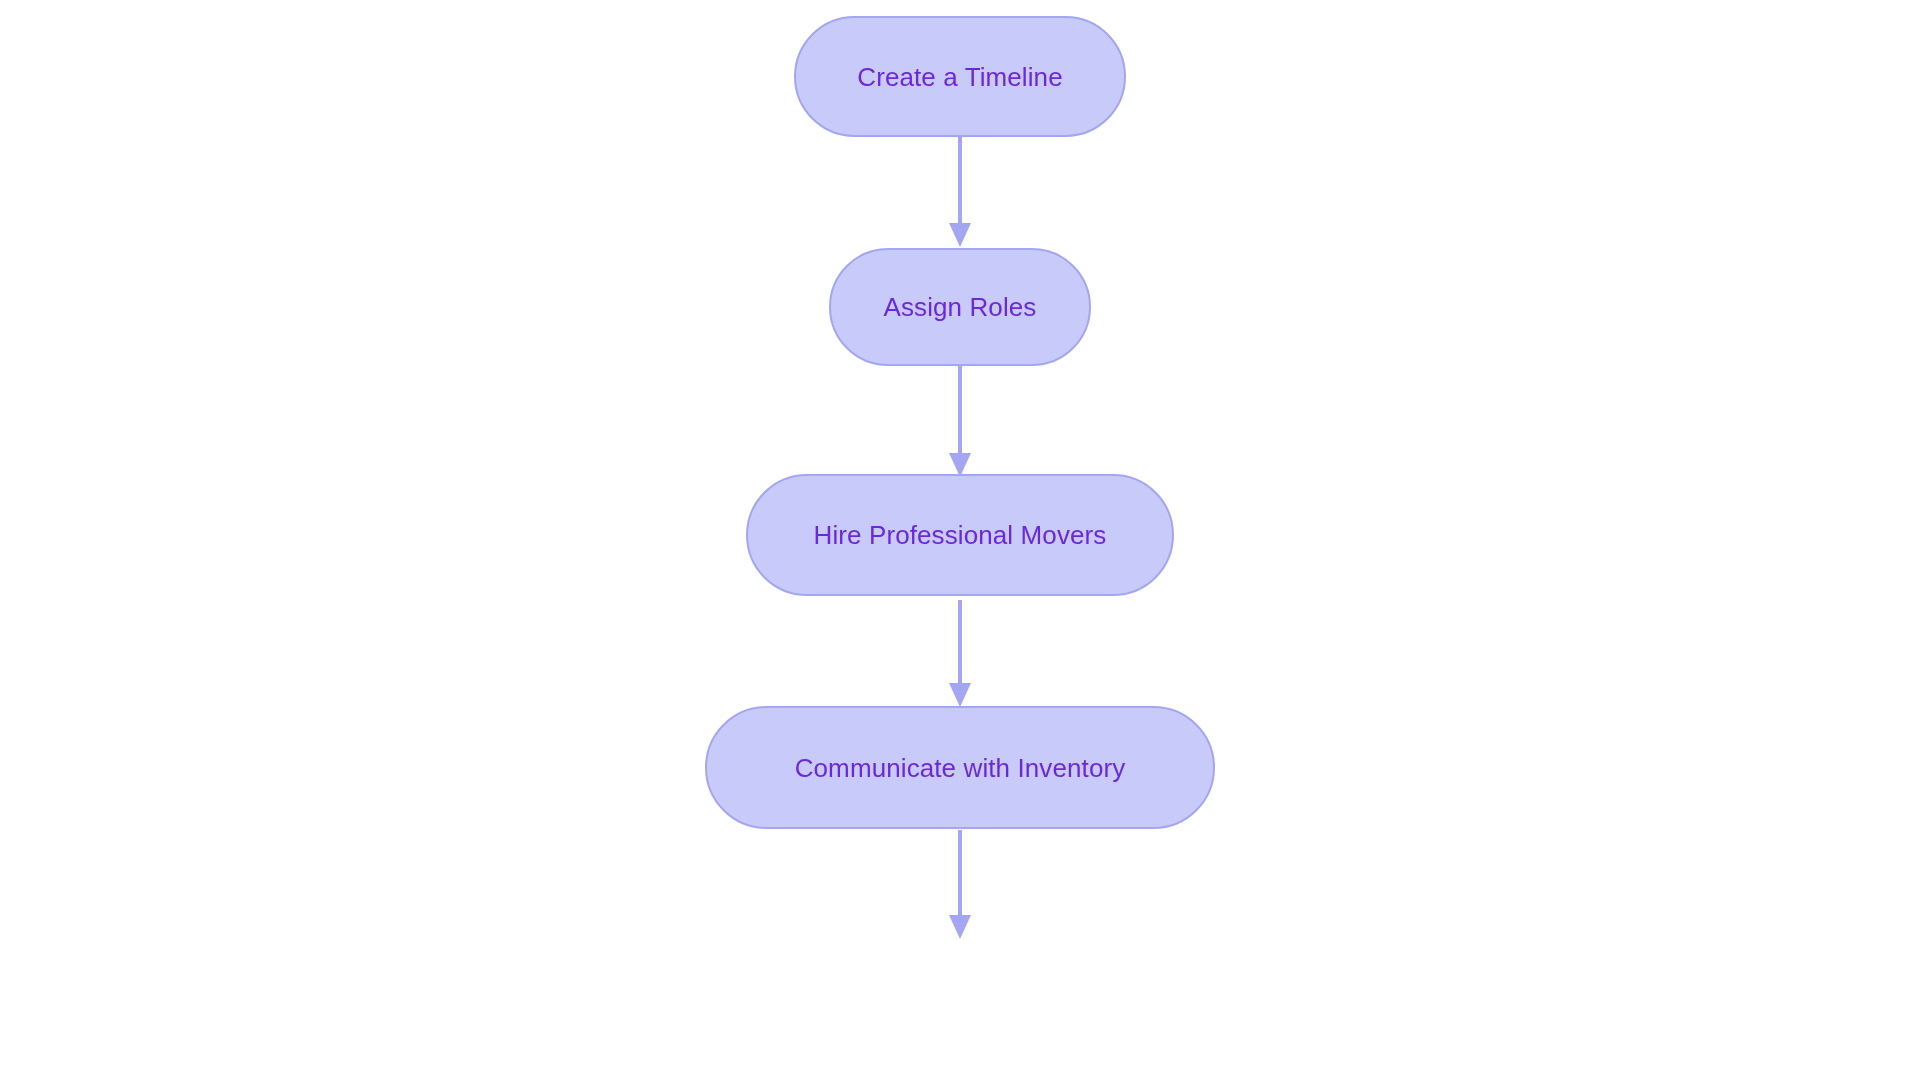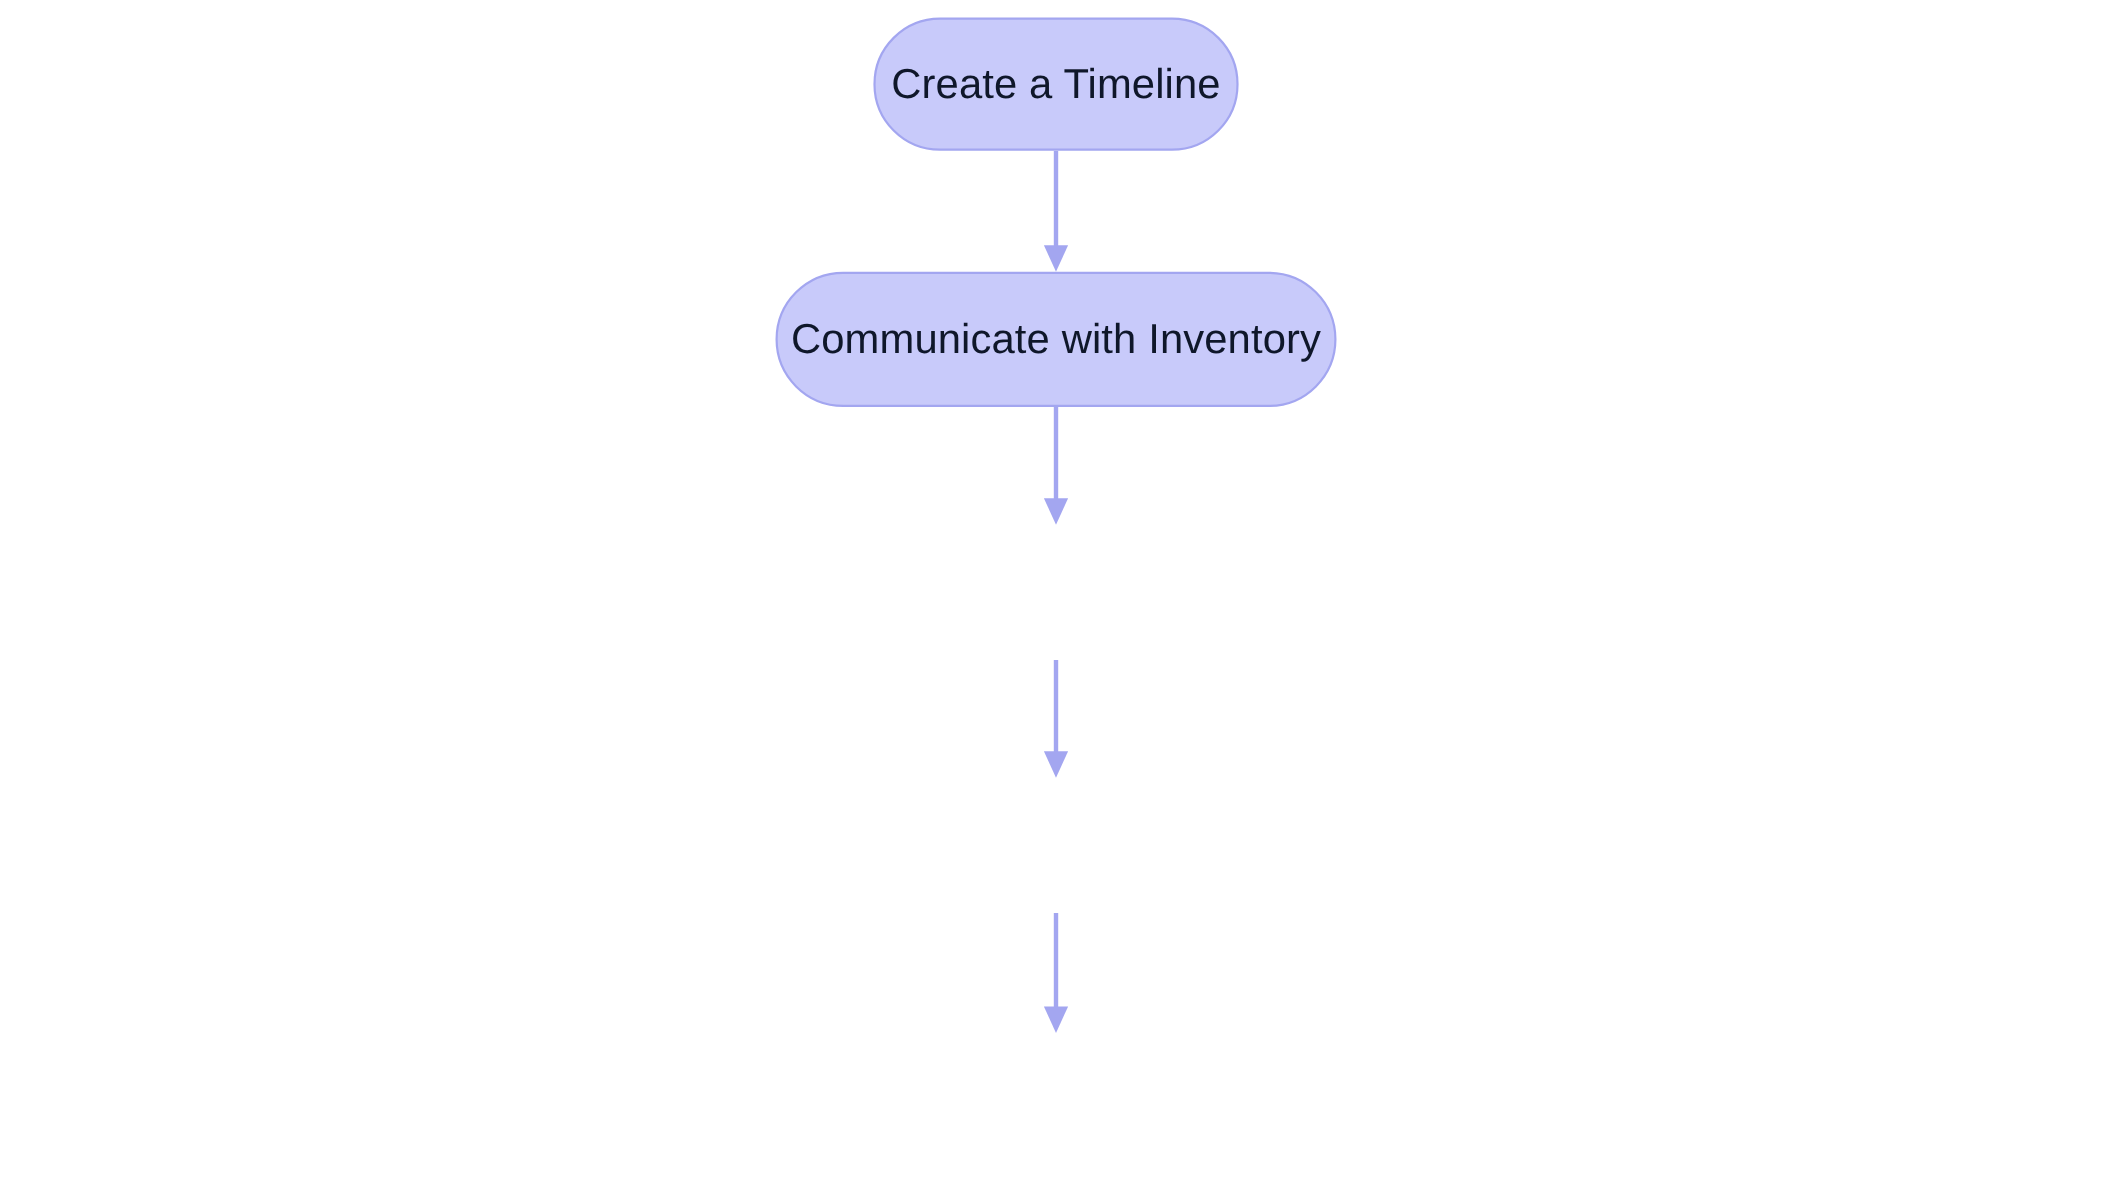--- a/index.html
+++ b/index.html
@@ -41,25 +41,25 @@
     justify-content: center;
     background: #c8cafa;
     border: 2px solid #a3a6f0;
     border-radius: 999px;
     color: #2f2fd0;
     white-space: nowrap;
     flex: none;
   }
 
   .node-label {
-    font-size: 38px;
+    font-size: 26px;
     font-weight: 400;
     line-height: 1;
     letter-spacing: 0.1px;
-    color: #0f172a;
+    color: #6d28d9;
     padding: 0 34px;
   }
 
   
   .node-n0 { width: 332px; height: 121px; margin-top: 16px; }
   .node-n1 { width: 262px; height: 118px; margin-top: 111px; }
   .node-n2 { width: 436px; height: 122px; margin-top: 112px; }
   .node-n3 { width: 428px; height: 122px; margin-top: 108px; }
   .node-n4 { width: 510px; height: 123px; margin-top: 110px; }
 
@@ -109,22 +109,28 @@
       <polygon points="11,85 33,85 22,109" fill="#a3a6f0"></polygon>
     </svg>
   </div>
 
   <div class="flow-column">
 
     <div class="node node-n0">
       <span class="node-label">Create a Timeline</span>
     </div>
 
+    <div class="node node-n1">
+      <span class="node-label">Assign Roles</span>
+    </div>
 
 
+    <div class="node node-n3">
+      <span class="node-label">Hire Professional Movers</span>
+    </div>
 
     <div class="node node-n4">
       <span class="node-label">Communicate with Inventory</span>
     </div>
 
   </div>
 
 </div>
 
 </body></html>

